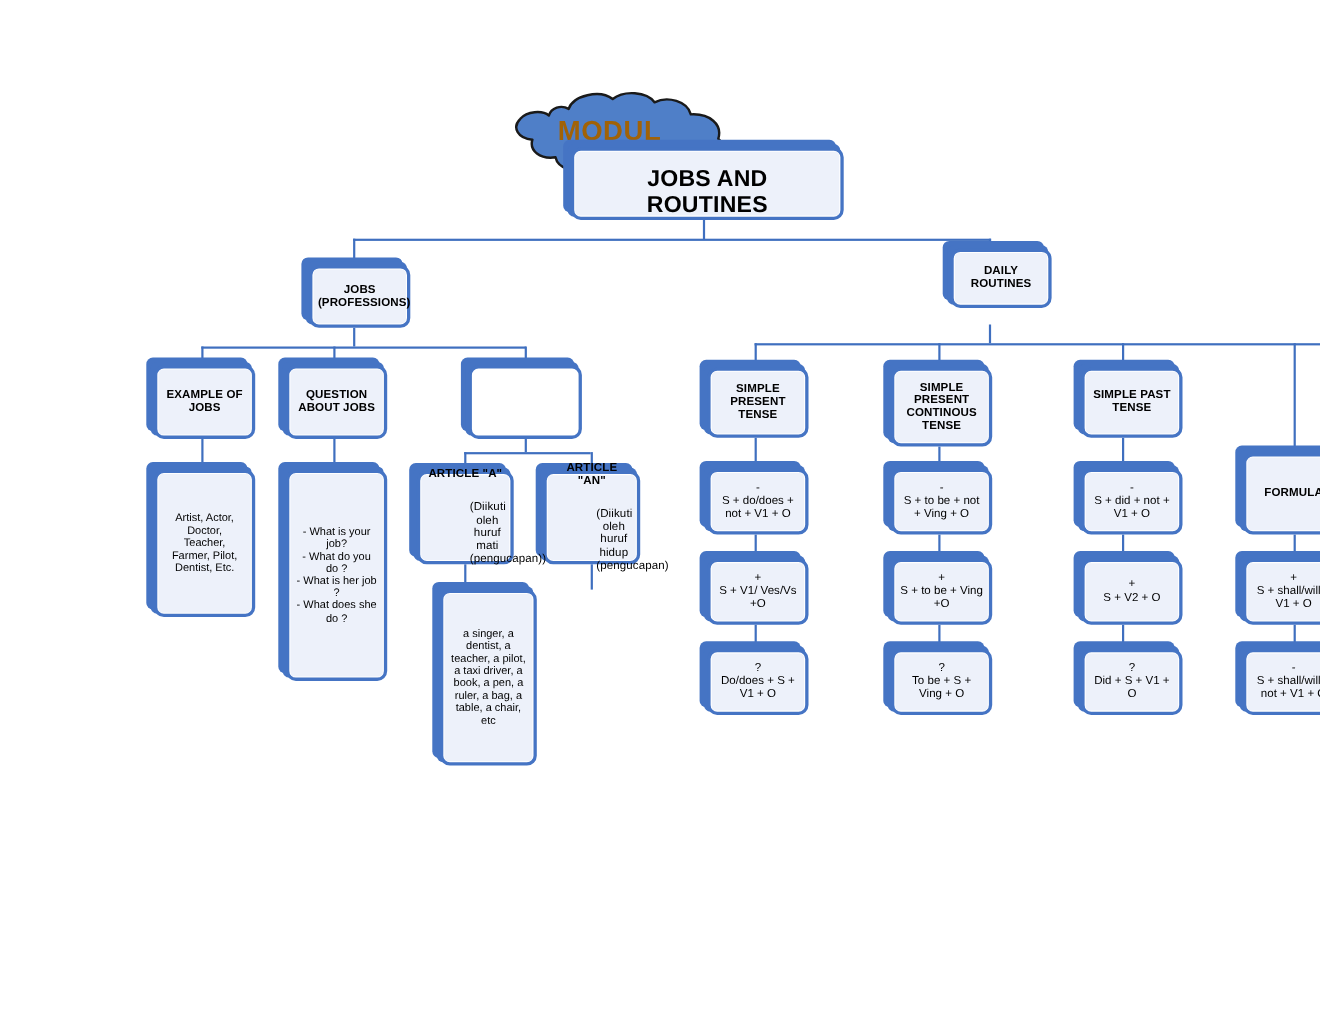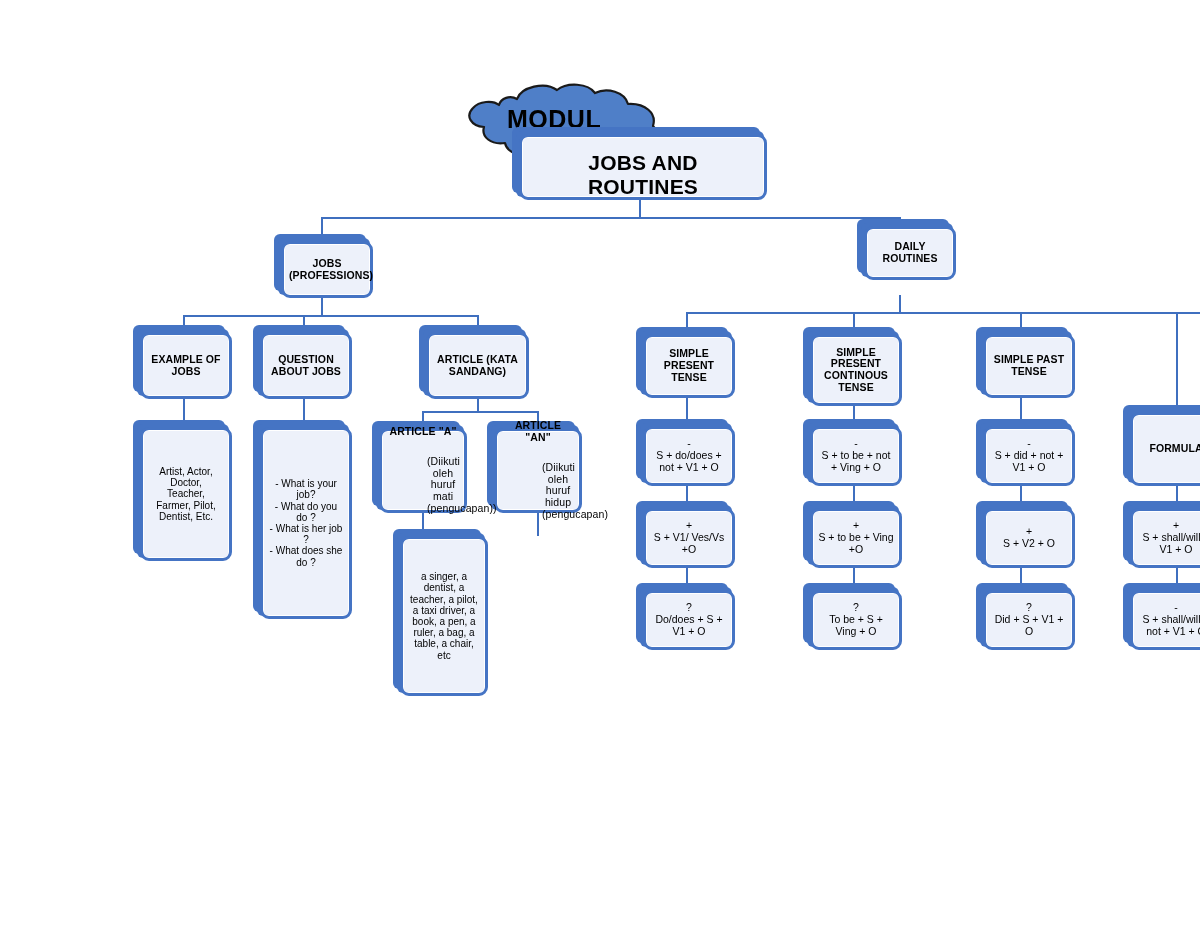--- a/index.html
+++ b/index.html
@@ -47,21 +47,21 @@
   .t-sub{font-size:10.5px;font-weight:normal;letter-spacing:.1px;margin-left:40px;}
   .t-body{font-size:10px;font-weight:normal;line-height:1.25;}
   .t-list{font-size:10px;font-weight:normal;line-height:1.45;text-align:justify;}
   .t-form{font-size:10.5px;font-weight:normal;line-height:1.2;}
 
   
   #cloud{position:absolute;left:455px;top:83px;width:212px;height:85px;z-index:1;}
   #cloud svg{display:block;}
   #cloud .modul{
     position:absolute;left:52px;top:22px;width:150px;
-    color:#000000;font-size:25px;font-weight:bold;letter-spacing:.5px;
+    color:#a16207;font-size:25px;font-weight:bold;letter-spacing:.5px;
     text-align:left;
   }
   .z-top{z-index:6;}
 </style>
 </head>
 <body>
 
 <div id="canvas">
 
   <div class="line v" style="left:639px;top:200px;height:18px;"></div>
@@ -184,24 +184,20 @@
 - What do you do ?
 - What is her job ?
 - What does she do ?</div>
     </div>
   </div>
 
   <div class="node" style="left:426px;top:332px;width:103px;height:67px;">
     <div class="shadow2"></div>
     <div class="shadow1"></div>
     <div class="card"></div>
-    <div class="inner">
-      <div class="txt t-head">ARTICLE (KATA
-SANDANG)</div>
-    </div>
   </div>
 
   <div class="node" style="left:379px;top:428px;width:88px;height:85px;">
     <div class="shadow2"></div>
     <div class="shadow1"></div>
     <div class="card"></div>
     <div class="inner">
       <div class="txt">
         <div class="t-head">ARTICLE "A"</div>
         <div class="t-sub">(Diikuti oleh

